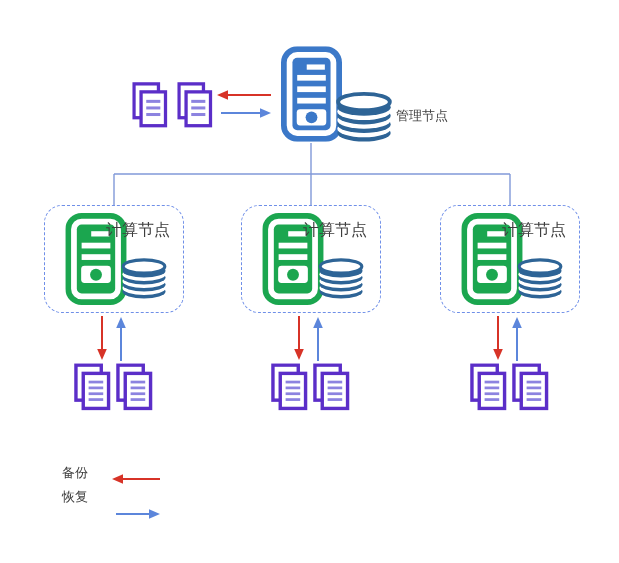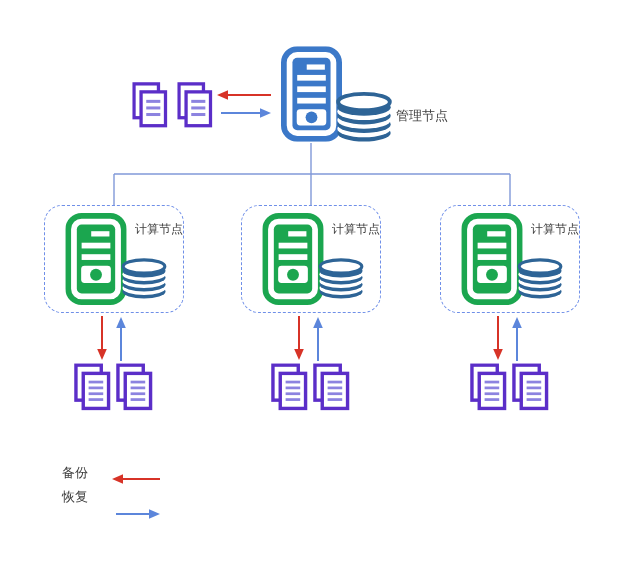--- a/index.html
+++ b/index.html
@@ -16,21 +16,21 @@
   }
   .srv-blue{color:var(--serverBlue,#3b78c8);}
   .srv-green{color:var(--serverGreen,#1ba64f);}
   .db-ico{color:var(--database,#2e6496);}
   .doc-ico{color:var(--document,#5b2ec8);}
   .arrow-red{color:var(--backupRed,#d73327);}
   .arrow-blue{color:var(--restoreBlue,#5c86db);}
   .arrow line{stroke:currentColor;stroke-width:2;}
   .arrow polygon{fill:currentColor;}
   .lbl{position:absolute;font-size:13px;line-height:14px;white-space:nowrap;color:var(--text,#3d3d3d);}
-  .node-lbl{position:absolute;top:17px;right:0;font-size:12px;line-height:13px;white-space:nowrap;color:var(--text,#3d3d3d);}
+  .node-lbl{position:absolute;top:17px;right:13px;font-size:16px;line-height:13px;white-space:nowrap;color:var(--text,#3d3d3d);}
   .legend-lbl{position:absolute;font-size:13px;line-height:14px;color:var(--text,#3d3d3d);font-family:Liberation Serif, serif;}
 </style>
 </head>
 <body>
 
 <svg width="0" height="0" style="position:absolute" aria-hidden="true">
   <defs>
     <symbol id="server3" viewBox="0 0 64 100">
       <rect x="3" y="3" width="58" height="94" rx="14" fill="none" stroke="currentColor" stroke-width="6"></rect>
       <rect x="12" y="12" width="40" height="76" rx="5" fill="currentColor"></rect>

